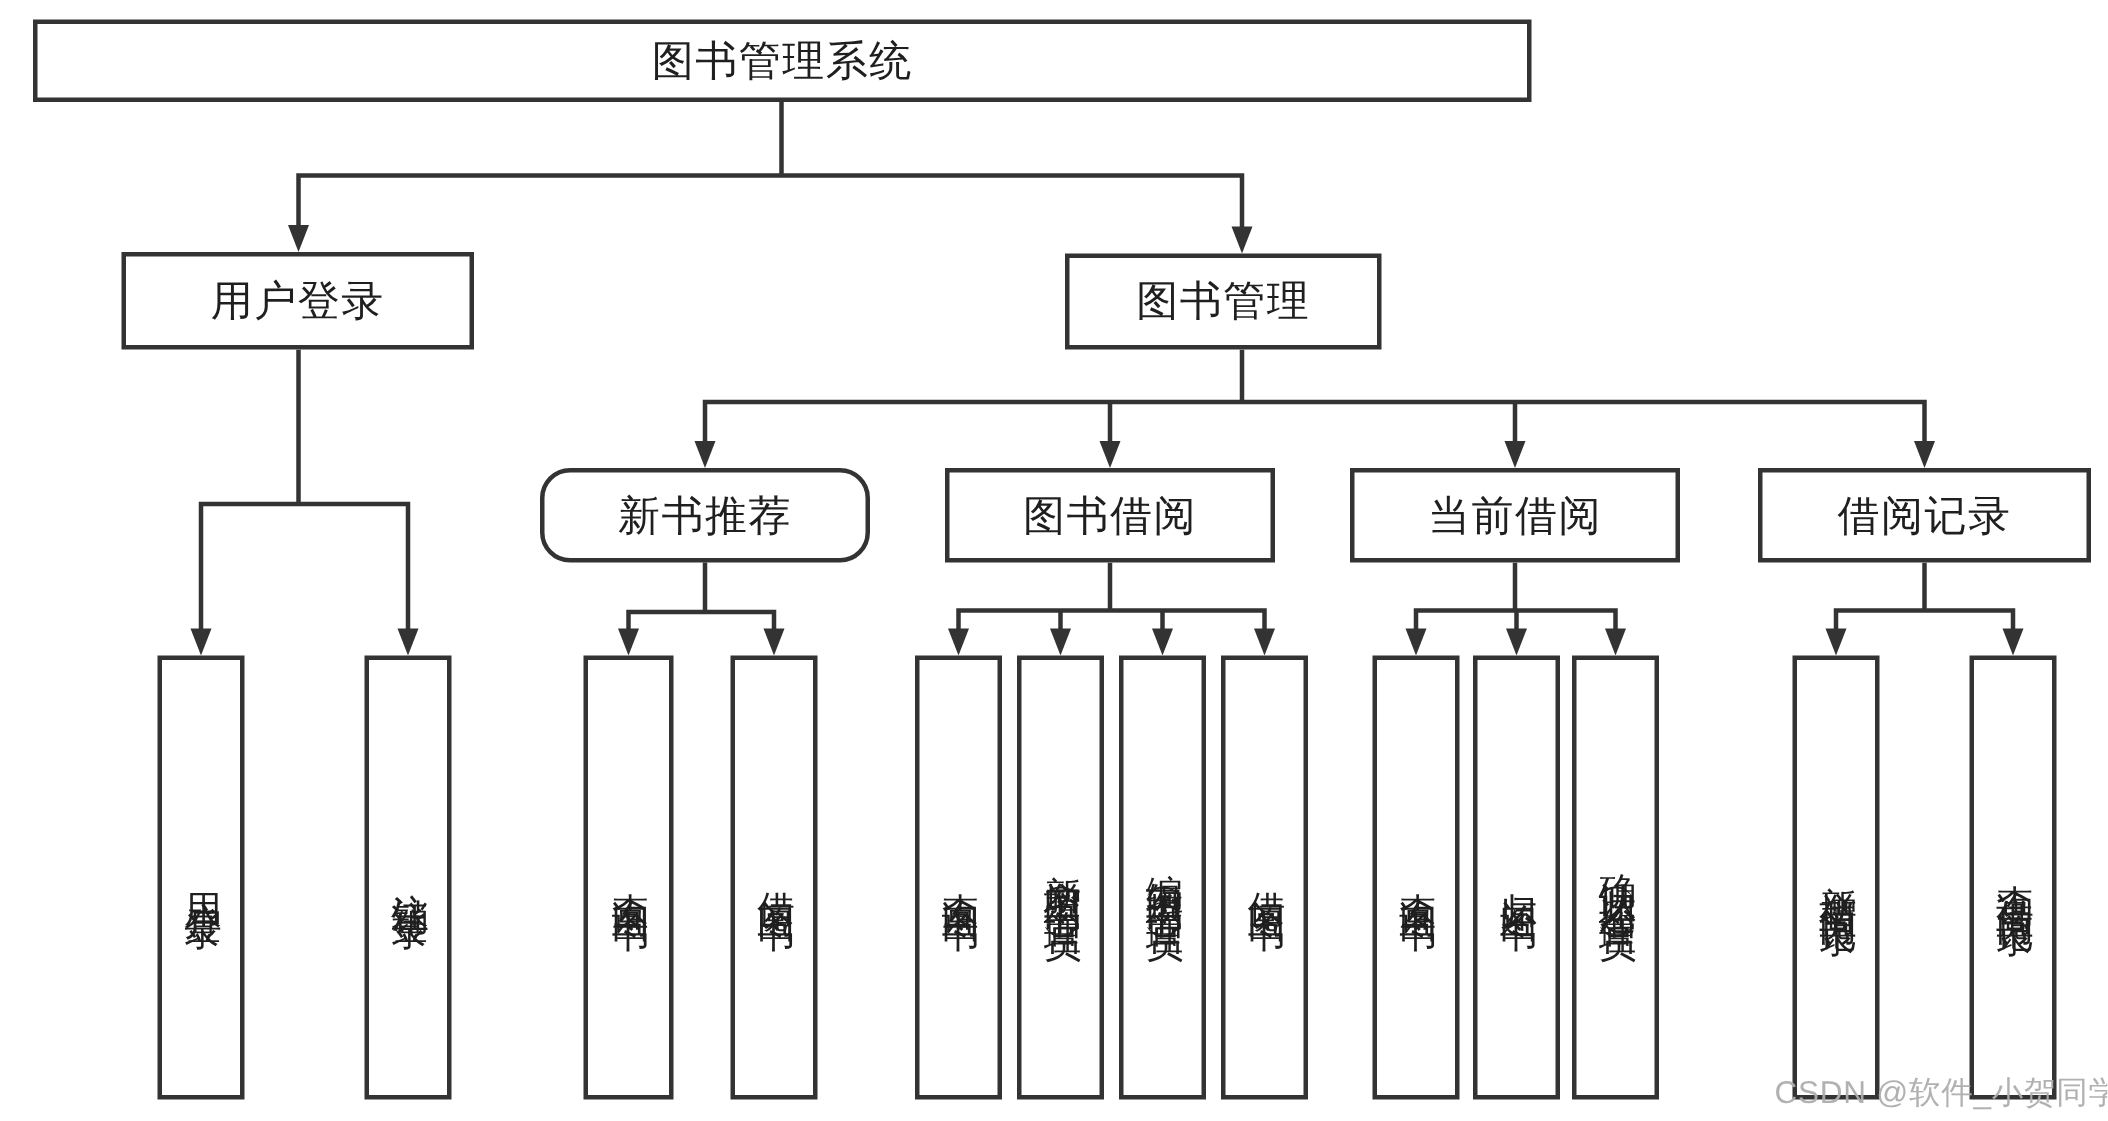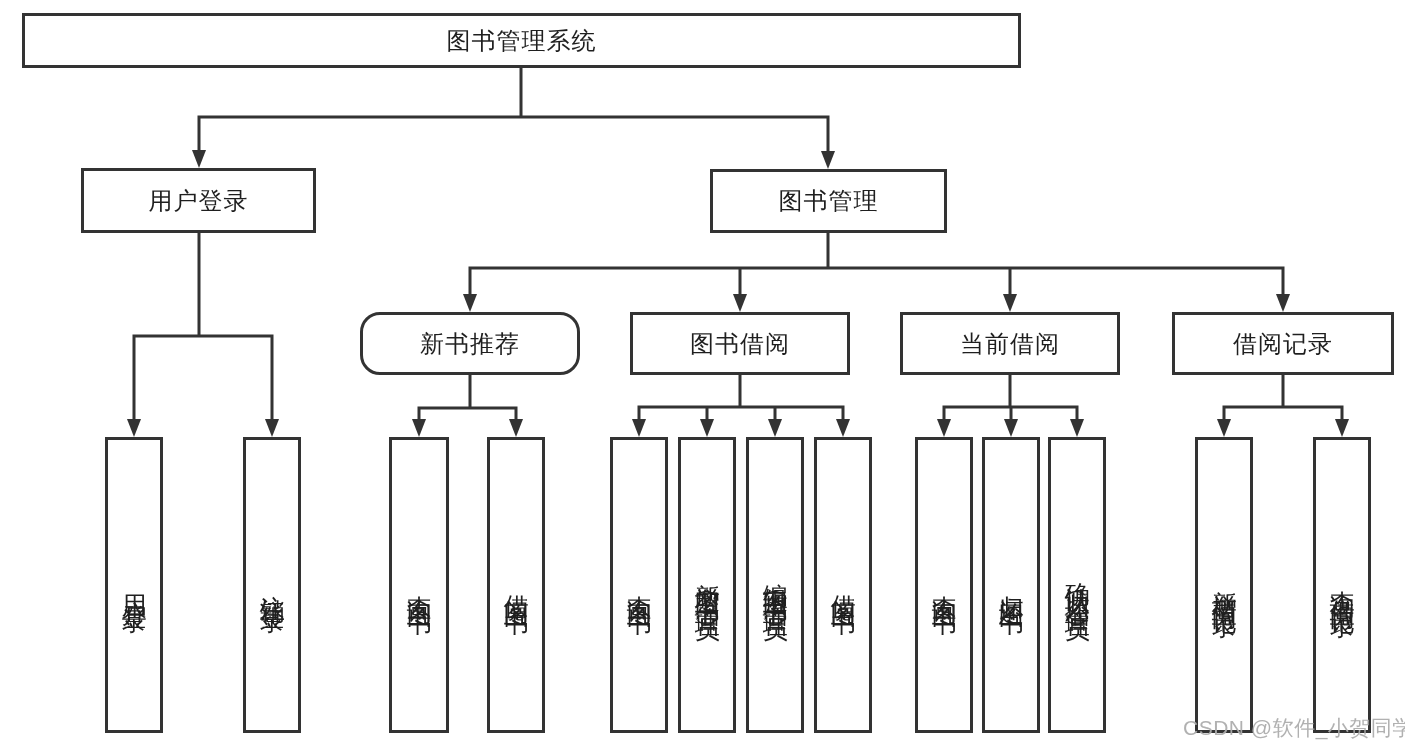--- a/index.html
+++ b/index.html
@@ -27,21 +27,21 @@
     border: 3px solid #333333;
     background: #ffffff;
     color: #1f1f1f;
     display: flex;
     align-items: center;
     justify-content: center;
     z-index: 2;
     text-align: center;
   }
   .hbox {
-    font-size: 24px;
+    font-size: 28px;
     letter-spacing: 1px;
     white-space: nowrap;
   }
   .vbox {
     writing-mode: vertical-rl;
     text-orientation: mixed;
     font-size: 25px;
     letter-spacing: 5px;
     line-height: 1.1;
   }
@@ -104,21 +104,21 @@
         <polygon points="1004,419 1018,419 1011,437"></polygon>
         <polygon points="1070,419 1084,419 1077,437"></polygon>
         <polygon points="1217,419 1231,419 1224,437"></polygon>
         <polygon points="1335,419 1349,419 1342,437"></polygon>
       </g>
   </svg>
 
   <div class="box hbox" style="left:22px; top:13px; width:999px; height:55px;">图书管理系统</div>
 
   <div class="box hbox" style="left:81px; top:168px; width:235px; height:65px;">用户登录</div>
-  <div class="box hbox" style="left:710px; top:169px; width:237px; height:64px;">图书管理</div>
+  <div class="box hbox" style="left:710px; top:169px; width:211px; height:64px;">图书管理</div>
 
   <div class="box hbox" style="left:360px; top:312px; width:220px; height:63px;border-radius:20px;">新书推荐</div>
   <div class="box hbox" style="left:630px; top:312px; width:220px; height:63px;">图书借阅</div>
   <div class="box hbox" style="left:1172px; top:312px; width:222px; height:63px;">借阅记录</div>
   <div class="box hbox" style="left:900px; top:312px; width:220px; height:63px;">当前借阅</div>
 
   <div class="box vbox" style="left:105px; top:437px; width:58px; height:296px;">用户登录</div>
   <div class="box vbox" style="left:243px; top:437px; width:58px; height:296px;">注销登录</div>
 
   <div class="box vbox" style="left:389px; top:437px; width:60px; height:296px;">查询图书</div>

